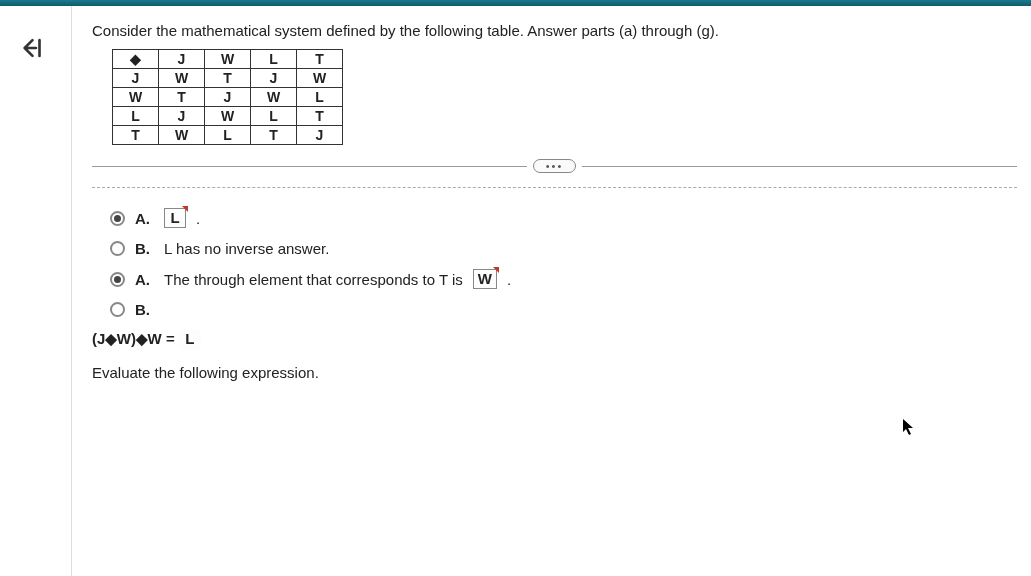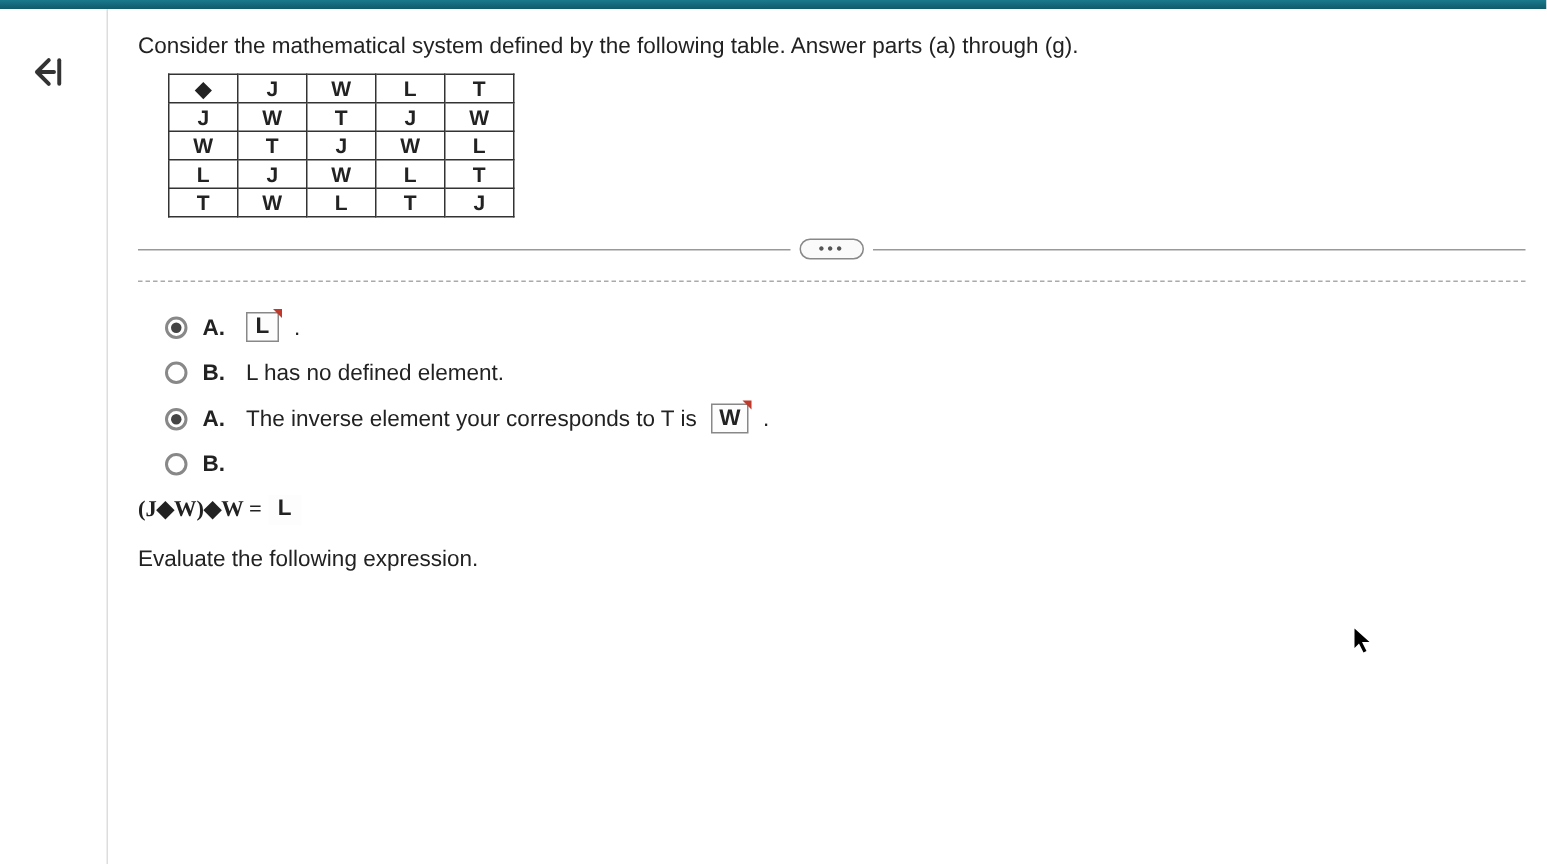--- a/index.html
+++ b/index.html
@@ -87,21 +87,21 @@
     }
     .answer-box.flagged::after{
       content:""; position:absolute; top:-3px; right:-3px;
       width:0;height:0;
       border-left:6px solid transparent;
       border-top:6px solid #c0392b;
     }
     .para { margin: 14px 0 8px 0; }
     .part-label { font-weight:bold; }
     .expr { margin: 10px 0 12px 0; font-weight:bold; }
-    .op { font-family: Liberation Serif, serif; }
+    .op { font-family: Liberation Sans, sans-serif; }
     .empty-box {
       display:inline-block; border:1px solid #666;
       width:22px; height:20px; vertical-align:middle;
       background:#fff;
     }
     .cursor {
       position:absolute; right:115px; top:418px;
       font-size:16px; color:#000;
     }
   </style>
@@ -172,28 +172,28 @@
 
     <div class="choice-row">
       <span class="radio selected"></span>
       <span class="opt-label">A.</span>
       <span class="answer-box flagged">L</span>
         <span>.</span>
     </div>
     <div class="choice-row">
       <span class="radio"></span>
       <span class="opt-label">B.</span>
-      <span>L has no defined element.</span>
+      <span>L has no inverse answer.</span>
     </div>
 
 
     <div class="choice-row">
       <span class="radio selected"></span>
       <span class="opt-label">A.</span>
-      <span>The inverse element your corresponds to T is</span>
+      <span>The through element that corresponds to T is</span>
       <span class="answer-box flagged">W</span>
         <span>.</span>
     </div>
     <div class="choice-row">
       <span class="radio"></span>
       <span class="opt-label">B.</span>
     </div>
 
 
     <div class="expr">

